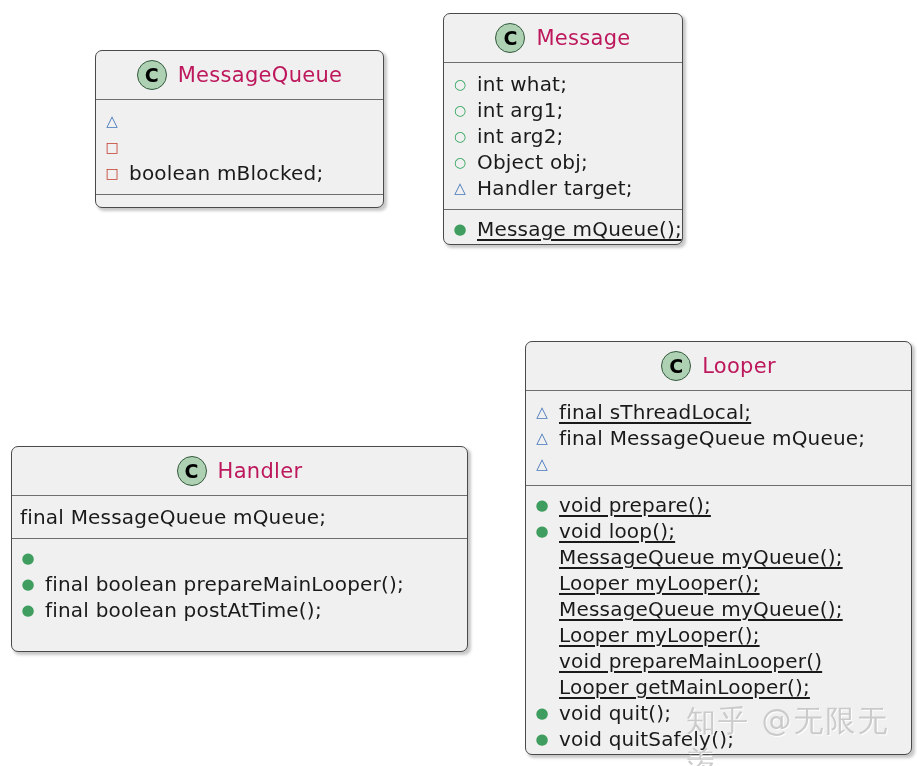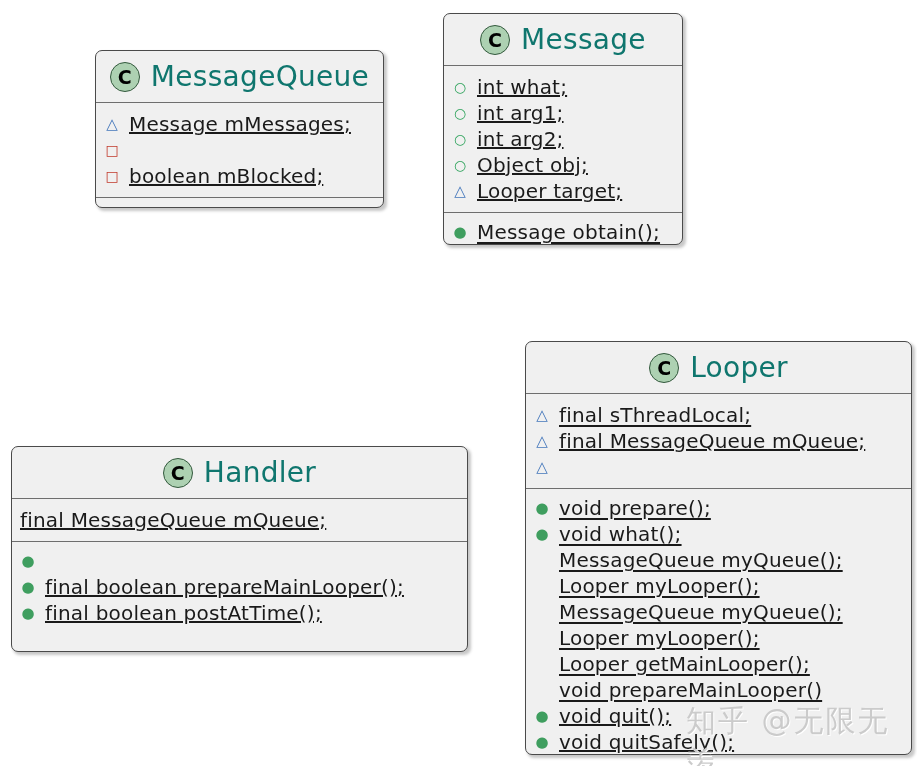--- a/index.html
+++ b/index.html
@@ -18,32 +18,32 @@
   .uml-header{
     display:flex;align-items:center;justify-content:center;gap:11px;
     padding:9px 6px;border-bottom:1px solid #6e6e6e;flex:0 0 auto;
   }
   .c-badge{
     width:30px;height:30px;border-radius:50%;box-sizing:border-box;
     background:#add1b2;border:1.5px solid #33593d;
     display:flex;align-items:center;justify-content:center;
     font-weight:bold;font-size:19px;color:#000;
   }
-  .uml-title{font-size:28px;color:#0f766e;letter-spacing:0.3px;}
+  .uml-title{font-size:21px;color:#be185d;letter-spacing:0.3px;}
   .sec{padding:8px 10px 8px 8px;}
   .sec.attrs{border-bottom:1px solid #6e6e6e;flex:0 0 auto;}
   .sec.methods{flex:1 1 auto;padding-top:6px;padding-bottom:6px;}
   .member{display:flex;align-items:center;height:26px;gap:9px;white-space:nowrap;}
   .mi{flex:0 0 16px;width:16px;text-align:center;line-height:1;}
   .mi.triangle{color:#4477bb;font-size:15px;}
   .mi.square{color:#c0392b;font-size:14px;}
   .mi.circle{color:#2fa35c;font-size:14px;}
   .mi.dot{color:#3f9e5f;font-size:15px;}
   .mi.blank{visibility:hidden;}
-  .mtext{font-size:20px;color:#1a1a1a;letter-spacing:0.2px;text-decoration:underline;}
+  .mtext{font-size:20px;color:#1a1a1a;letter-spacing:0.2px;}
   .u .mtext{text-decoration:underline;text-underline-offset:3px;}
   .watermark{
     position:absolute;left:686px;top:701px;
     font-size:30px;color:#cbcbcb;letter-spacing:2px;
     text-shadow:1px 1px 0 #ffffff;
   }
   
   #box-messagequeue{left:95px;top:50px;width:289px;height:158px;}
   #box-message{left:443px;top:13px;width:240px;height:232px;}
   #box-handler{left:11px;top:446px;width:457px;height:206px;}
@@ -53,21 +53,20 @@
 <body>
 
 <div class="uml-class" id="box-messagequeue">
   <div class="uml-header">
     <span class="c-badge">C</span>
     <span class="uml-title">MessageQueue</span>
   </div>
   <div class="sec attrs">
     <div class="member">
       <span class="mi triangle">△</span>
-      <span class="mtext">Message mMessages;</span>
     </div>
     <div class="member">
       <span class="mi square">□</span>
     </div>
     <div class="member">
       <span class="mi square">□</span>
       <span class="mtext">boolean mBlocked;</span>
     </div>
   </div>
   <div class="sec methods"></div>
@@ -90,27 +89,27 @@
     <div class="member">
       <span class="mi circle">○</span>
       <span class="mtext">int arg2;</span>
     </div>
     <div class="member">
       <span class="mi circle">○</span>
       <span class="mtext">Object obj;</span>
     </div>
     <div class="member">
       <span class="mi triangle">△</span>
-      <span class="mtext">Looper target;</span>
+      <span class="mtext">Handler target;</span>
     </div>
   </div>
   <div class="sec methods">
     <div class="member u">
       <span class="mi dot">●</span>
-      <span class="mtext">Message obtain();</span>
+      <span class="mtext">Message mQueue();</span>
     </div>
   </div>
 </div>
 
 <div class="uml-class" id="box-handler">
   <div class="uml-header">
     <span class="c-badge">C</span>
     <span class="uml-title">Handler</span>
   </div>
   <div class="sec attrs">
@@ -151,45 +150,45 @@
       <span class="mi triangle">△</span>
     </div>
   </div>
   <div class="sec methods">
     <div class="member u">
       <span class="mi dot">●</span>
       <span class="mtext">void prepare();</span>
     </div>
     <div class="member u">
       <span class="mi dot">●</span>
-      <span class="mtext">void what();</span>
+      <span class="mtext">void loop();</span>
     </div>
     <div class="member u">
       <span class="mi dot blank">●</span>
       <span class="mtext">MessageQueue myQueue();</span>
     </div>
     <div class="member u">
       <span class="mi dot blank">●</span>
       <span class="mtext">Looper myLooper();</span>
     </div>
     <div class="member u">
       <span class="mi dot blank">●</span>
       <span class="mtext">MessageQueue myQueue();</span>
     </div>
     <div class="member u">
       <span class="mi dot blank">●</span>
       <span class="mtext">Looper myLooper();</span>
     </div>
     <div class="member u">
       <span class="mi dot blank">●</span>
-      <span class="mtext">Looper getMainLooper();</span>
+      <span class="mtext">void prepareMainLooper()</span>
     </div>
     <div class="member u">
       <span class="mi dot blank">●</span>
-      <span class="mtext">void prepareMainLooper()</span>
+      <span class="mtext">Looper getMainLooper();</span>
     </div>
     <div class="member">
       <span class="mi dot">●</span>
       <span class="mtext">void quit();</span>
     </div>
     <div class="member">
       <span class="mi dot">●</span>
       <span class="mtext">void quitSafely();</span>
     </div>
   </div>

